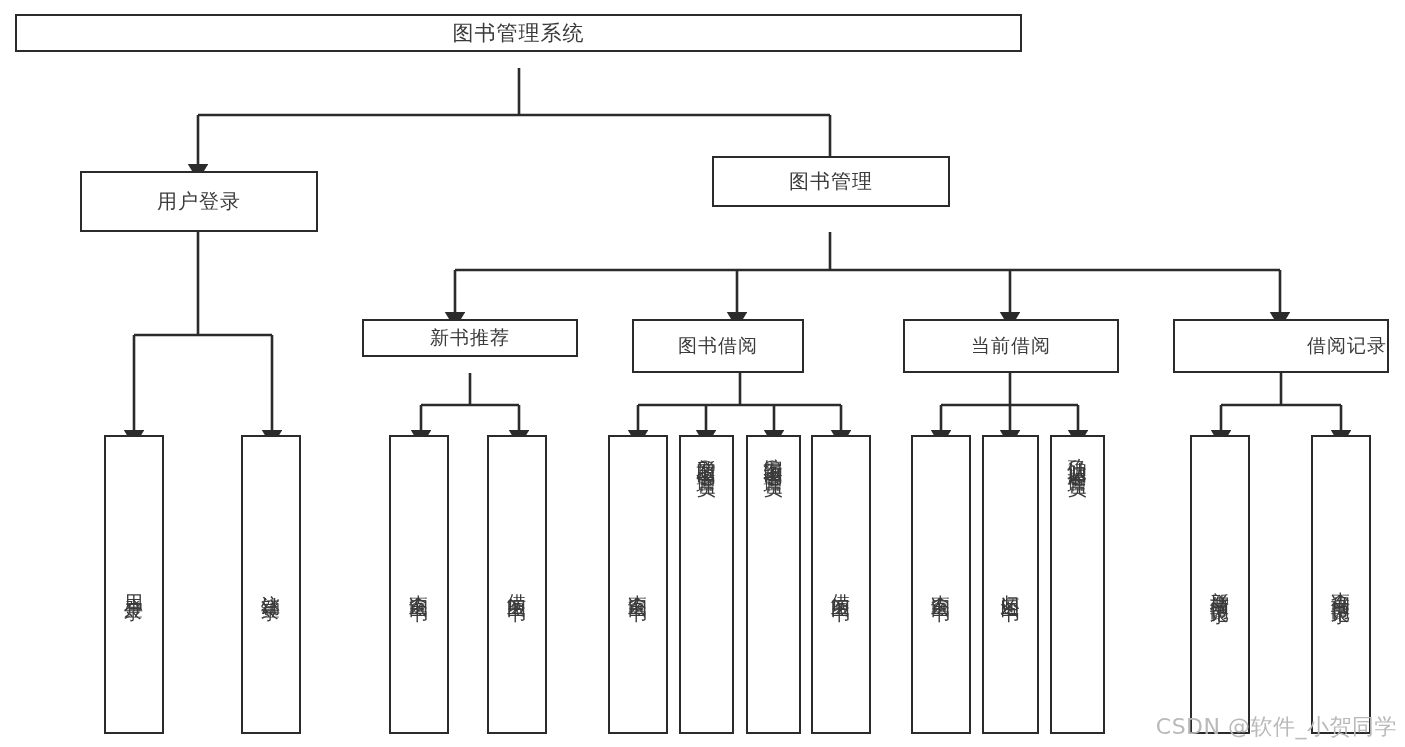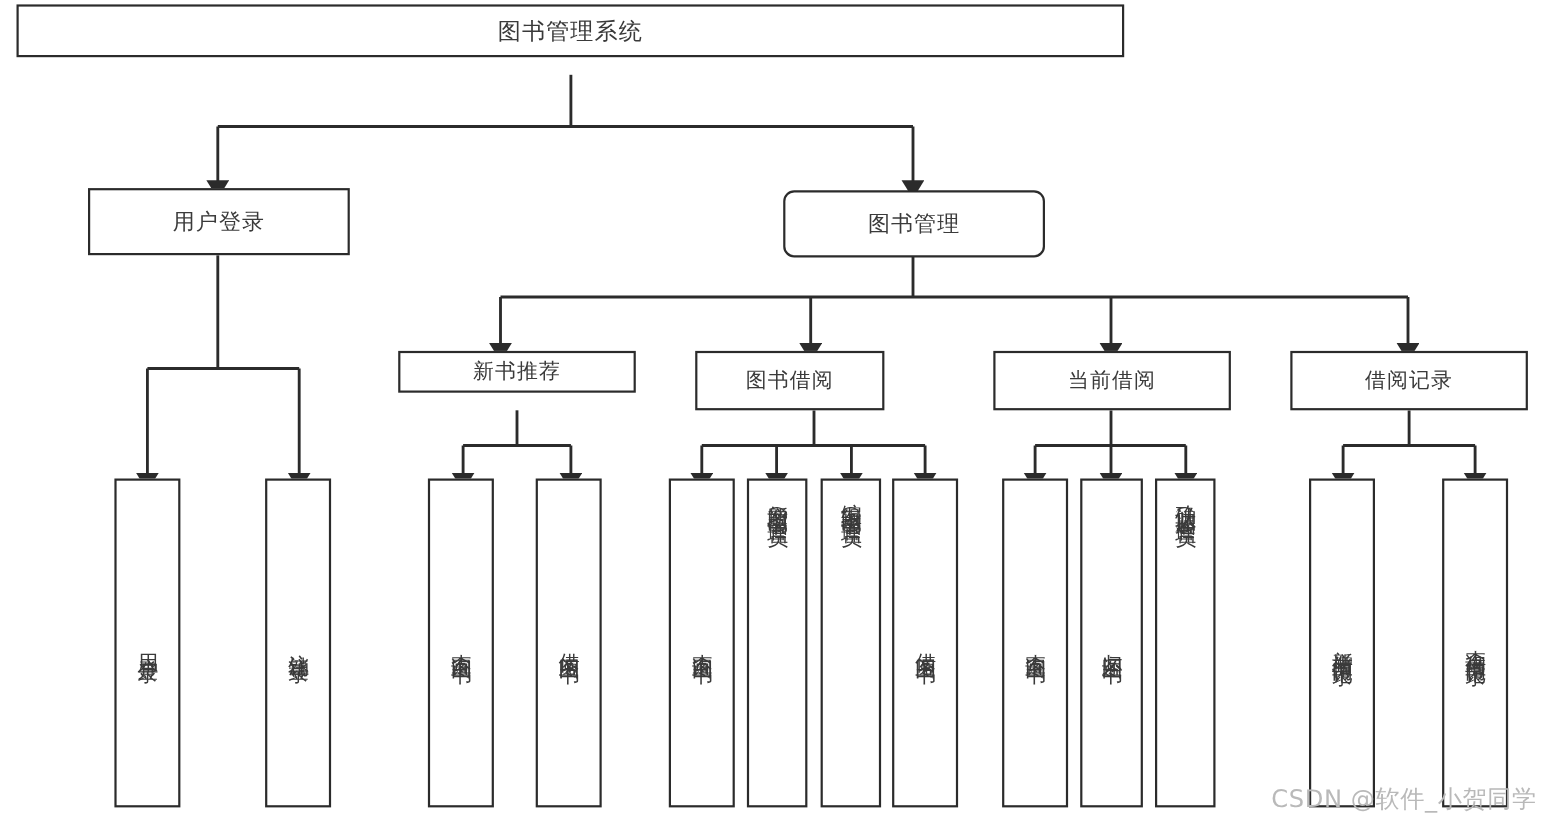--- a/index.html
+++ b/index.html
@@ -128,45 +128,45 @@
       <path d="M1010,405 L1010,436" marker-end="url(#arrow)"></path>
       <path d="M1078,405 L1078,436" marker-end="url(#arrow)"></path>
 
       <path d="M1281,373 L1281,405"></path>
       <path d="M1221,405 L1341,405"></path>
       <path d="M1221,405 L1221,436" marker-end="url(#arrow)"></path>
       <path d="M1341,405 L1341,436" marker-end="url(#arrow)"></path>
     </g>
   </svg>
 
-  <div class="node root" style="left:15px; top:4px; width:1007px; height:48px;">
+  <div class="node root" style="left:15px; top:14px; width:1007px; height:38px;">
     <span class="htext">图书管理系统</span>
   </div>
 
   <div class="node lvl1" style="left:80px; top:171px; width:238px; height:61px;">
     <span class="htext">用户登录</span>
   </div>
 
-  <div class="node lvl1" style="left:712px; top:173px; width:238px; height:61px;border-radius:10px;">
+  <div class="node lvl1" style="left:712px; top:156px; width:238px; height:51px;">
     <span class="htext">图书管理</span>
   </div>
 
   <div class="node lvl2" style="left:362px; top:319px; width:216px; height:38px;">
     <span class="htext">新书推荐</span>
   </div>
 
   <div class="node lvl2" style="left:632px; top:319px; width:172px; height:54px;">
     <span class="htext">图书借阅</span>
   </div>
 
   <div class="node lvl2" style="left:903px; top:319px; width:216px; height:54px;">
     <span class="htext">当前借阅</span>
   </div>
 
-  <div class="node lvl2" style="left:1173px; top:319px; width:216px; height:54px;">
+  <div class="node lvl2" style="left:1173px; top:319px; width:216px; height:54px;justify-content:flex-end;">
     <span class="htext">借阅记录</span>
   </div>
 
   <div class="node leaf center" style="left:104px; top:435px; width:60px; height:299px;">
     <span class="vtext">用户登录</span>
   </div>
 
   <div class="node leaf center" style="left:241px; top:435px; width:60px; height:299px;">
     <span class="vtext">注销登录</span>
   </div>

